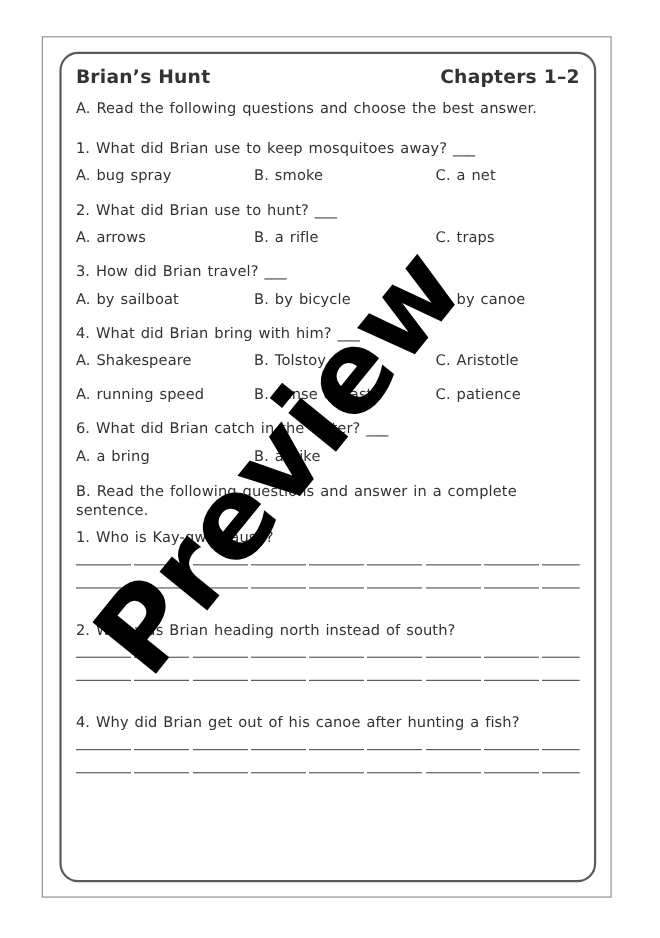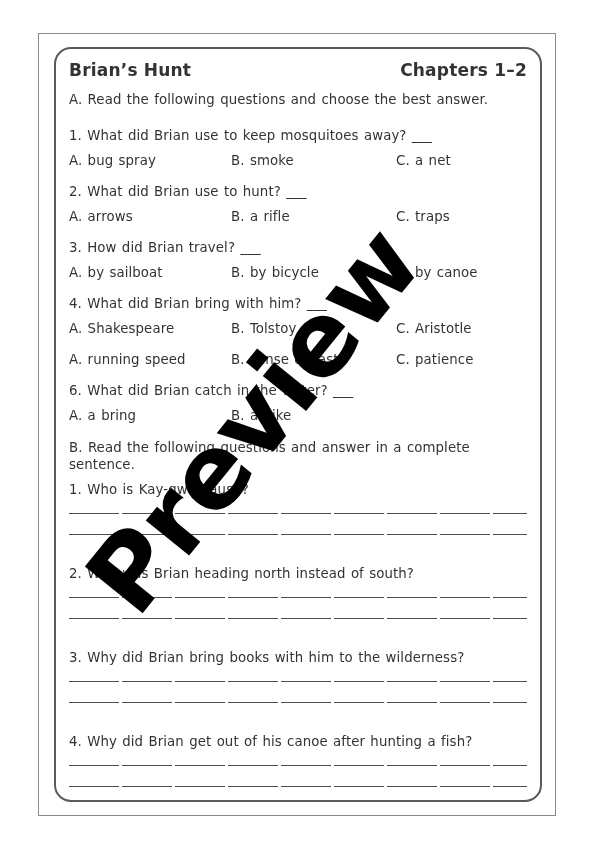--- a/index.html
+++ b/index.html
@@ -141,25 +141,20 @@
       <div class="answer-line first"></div>
       <div class="answer-line second"></div>
     </div>
 
     <div class="wq">
       <div class="txt q">2. Why was Brian heading north instead of south?</div>
       <div class="answer-line first"></div>
       <div class="answer-line second"></div>
     </div>
 
-    <div class="wq">
-      <div class="txt q">3. Why did Brian bring books with him to the wilderness?</div>
-      <div class="answer-line first"></div>
-      <div class="answer-line second"></div>
-    </div>
 
     <div class="wq">
       <div class="txt q">4. Why did Brian get out of his canoe after hunting a fish?</div>
       <div class="answer-line first"></div>
       <div class="answer-line second"></div>
     </div>
 
   </div>
 </div>
 

